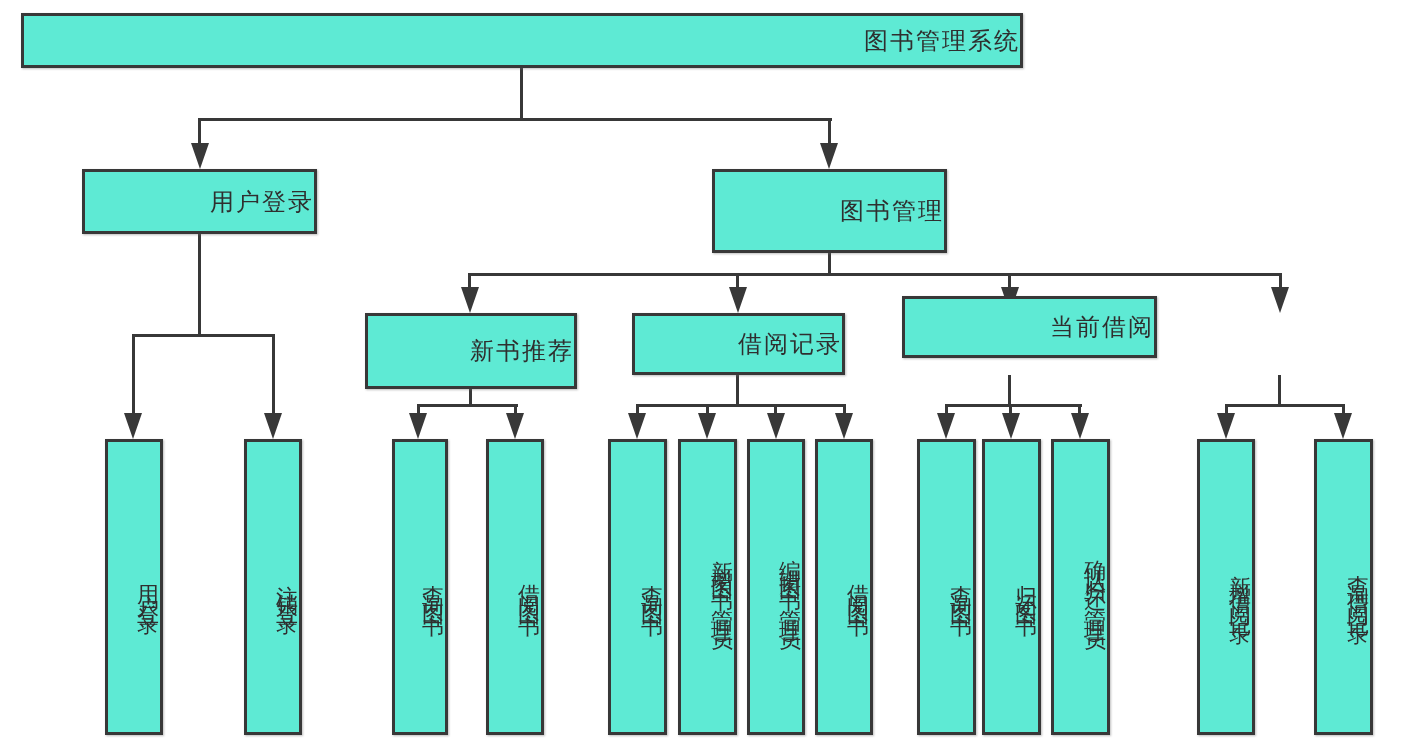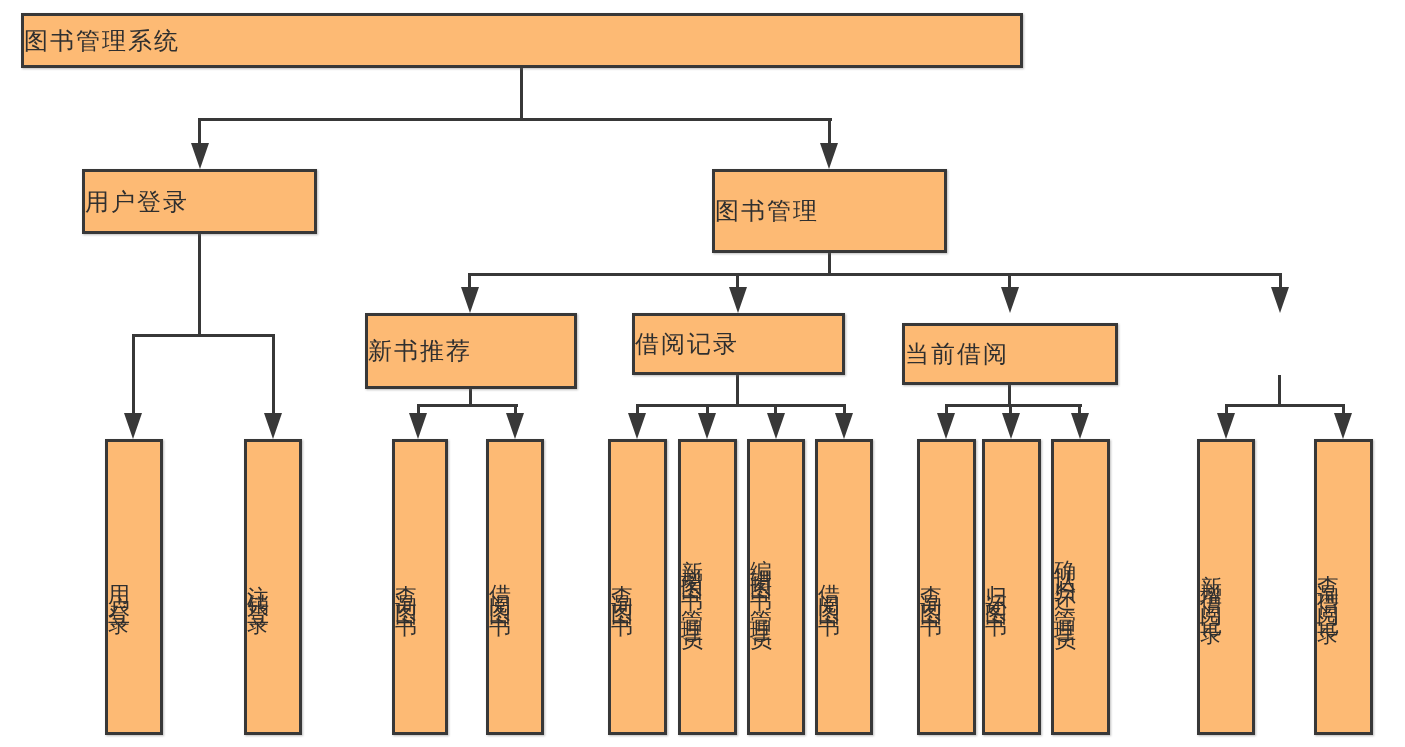--- a/index.html
+++ b/index.html
@@ -8,21 +8,21 @@
     --wm:#c9c9c9;
     --bg:#ffffff;
   }
   html,body{margin:0;padding:0;background:var(--bg);}
   .canvas{
     position:relative;width:1405px;height:747px;background:var(--bg);
     font-family:"Liberation Sans","DejaVu Sans",sans-serif;overflow:hidden;
   }
   .node{
     position:absolute;box-sizing:border-box;border:3px solid var(--line);
-    background:#fdba74;display:flex;align-items:center;justify-content:flex-start;
+    background:#5eead4;display:flex;align-items:center;justify-content:flex-end;
     color:var(--text);box-shadow:1px 1px 2px rgba(110,110,110,.45);
   }
   .hnode{font-size:24px;letter-spacing:2px;}
   .leaf .vtxt{
     writing-mode:vertical-rl;text-orientation:mixed;
     font-size:22px;letter-spacing:10px;line-height:1.05;white-space:nowrap;
   }
   .vl,.hl{position:absolute;background:var(--line);}
   .vl{width:3px;}
   .hl{height:3px;}
@@ -111,21 +111,21 @@
   <div class="node hnode" style="left:712px;top:169px;width:235px;height:84px">
     <span>图书管理</span>
   </div>
 
   <div class="node hnode" style="left:365px;top:313px;width:212px;height:76px">
     <span>新书推荐</span>
   </div>
   <div class="node hnode" style="left:632px;top:313px;width:213px;height:62px">
     <span>借阅记录</span>
   </div>
-  <div class="node hnode" style="left:902px;top:323px;width:216px;height:62px">
+  <div class="node hnode" style="left:902px;top:296px;width:255px;height:62px">
     <span>当前借阅</span>
   </div>
 
   <div class="node leaf" style="left:105px;top:439px;width:58px;height:296px">
     <span class="vtxt">用户登录</span>
   </div>
   <div class="node leaf" style="left:244px;top:439px;width:58px;height:296px">
     <span class="vtxt">注销登录</span>
   </div>
 

